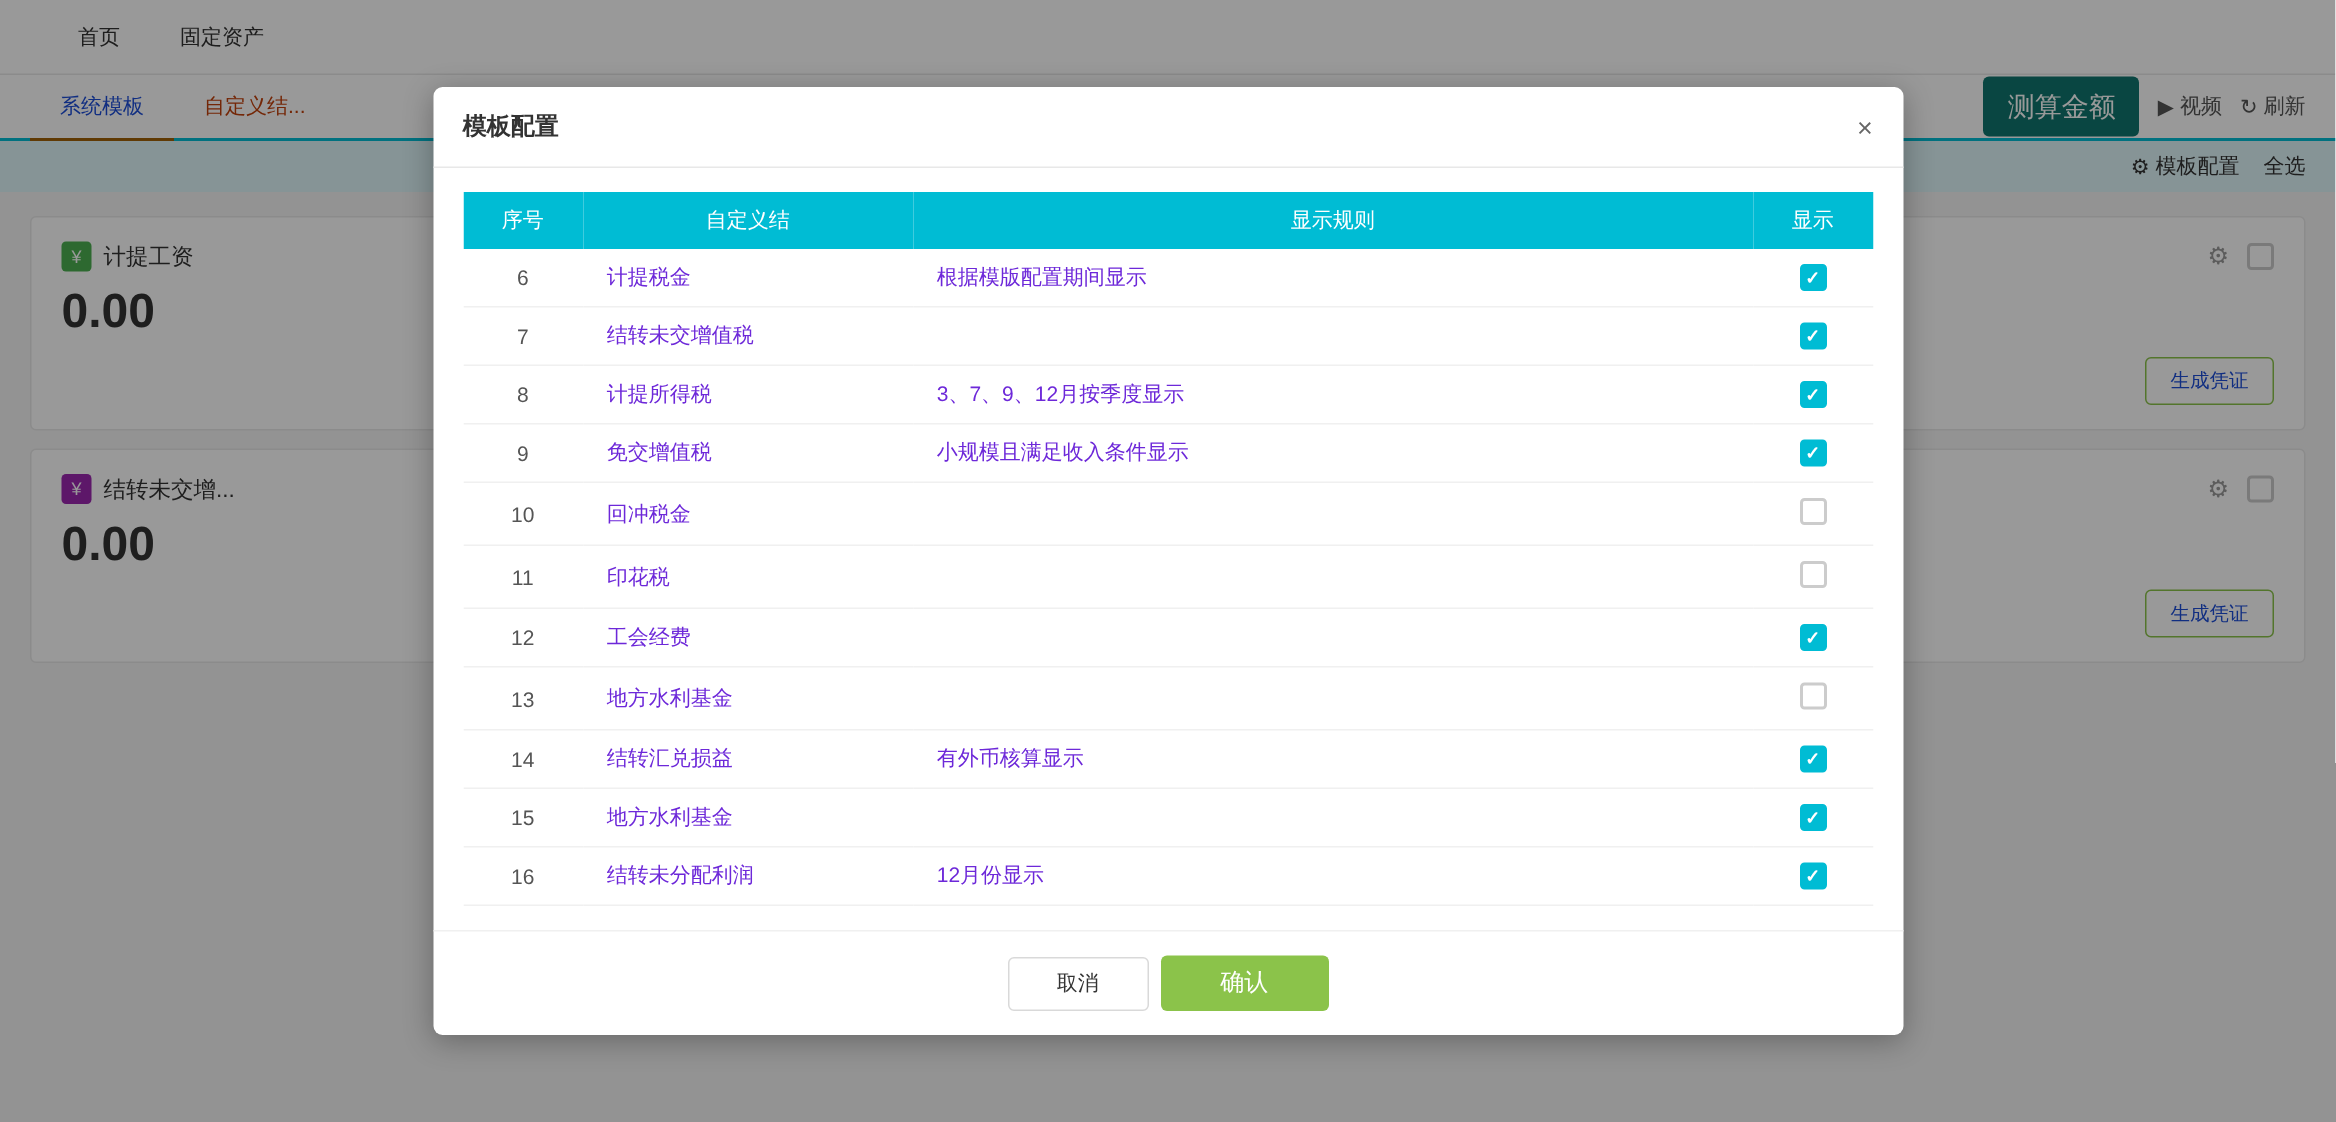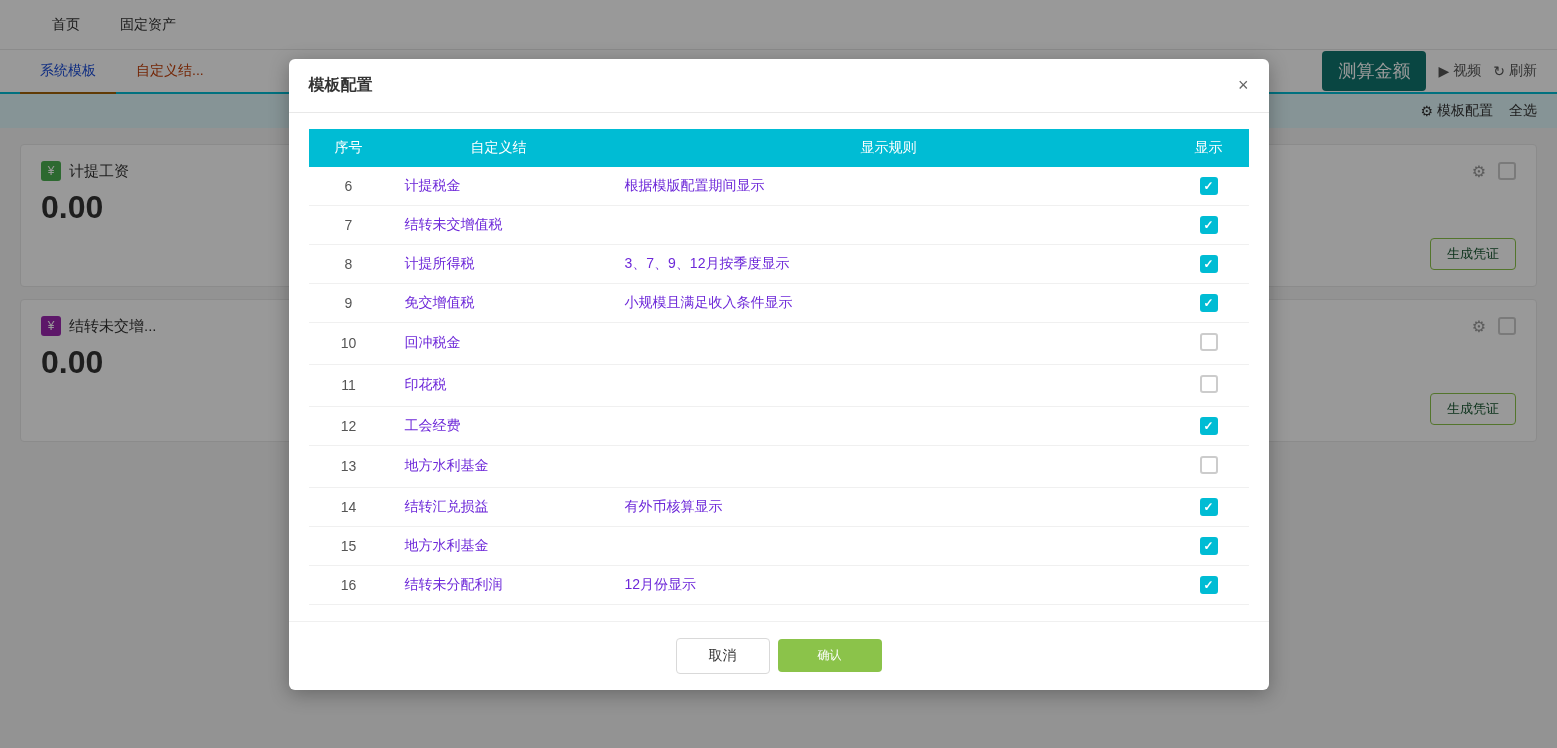--- a/index.html
+++ b/index.html
@@ -159,21 +159,21 @@
     }
 
     .card-footer {
       display: flex;
       justify-content: flex-end;
       margin-top: 12px;
     }
 
     .btn-generate {
       border: 1px solid #8bc34a;
-      color: #14532d;
+      color: #1d4ed8;
       background: #fff;
       padding: 6px 16px;
       border-radius: 4px;
       cursor: pointer;
       font-size: 13px;
     }
 
     .gear-icon {
       color: #999;
       cursor: pointer;
@@ -337,21 +337,21 @@
       font-size: 14px;
     }
 
     .btn-confirm {
       background: #8bc34a;
       border: none;
       color: #fff;
       padding: 8px 40px;
       border-radius: 4px;
       cursor: pointer;
-      font-size: 12px;
+      font-size: 16px;
     }
   </style>
 </head>
 <body>
 
 <div class="bg-page">
 
   <div class="top-nav">
     <div class="top-nav-item">首页</div>
     <div class="top-nav-item">固定资产</div>

